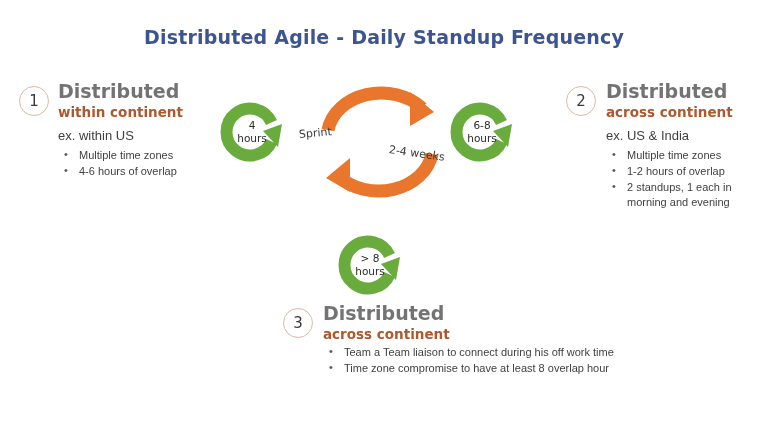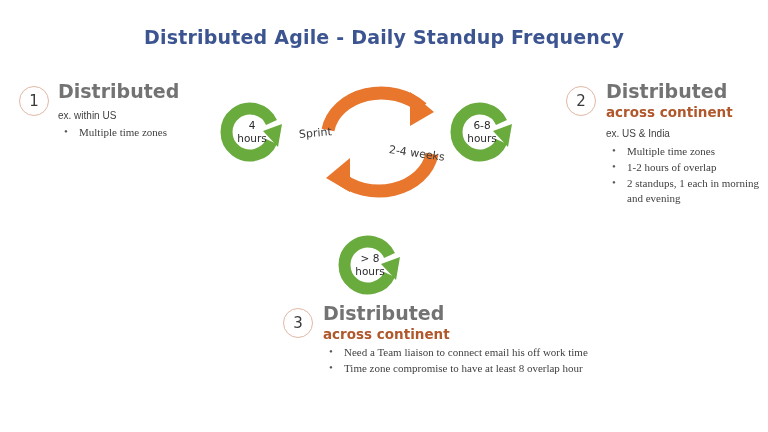--- a/index.html
+++ b/index.html
@@ -66,31 +66,30 @@
   .sec-sub {
     font-family: "DejaVu Sans", sans-serif;
     font-size: 13.5px;
     font-weight: bold;
     color: #b0572c;
     line-height: 1.2;
     margin-top: 2px;
     white-space: nowrap;
   }
   .sec-intro {
-    font-size: 10px;
+    font-size: 13px;
     color: #3f3f3f;
     margin-top: 7px;
     line-height: 1.35;
     white-space: nowrap;
   }
   ul.bullets {
     list-style: none;
     margin: 3px 0 0 0;
     padding: 0;
-    font-family: Liberation Serif, serif;
   }
   ul.bullets li {
     position: relative;
     font-size: 11px;
     color: #3f3f3f;
     line-height: 1.45;
     padding-left: 21px;
   }
   ul.bullets li::before {
     content: "\2022";
@@ -155,23 +154,25 @@
 <div class="canvas">
 
   <div class="slide-title">Distributed Agile - Daily Standup Frequency</div>
 
   <div class="num-badge" style="left:19px; top:86px;">
     <span>1</span>
   </div>
 
   <div class="section" style="left:58px; top:82px; width:180px;">
     <div class="sec-head">Distributed</div>
+    <div class="sec-sub">within continent</div>
     <div class="sec-intro">ex. within US</div>
     <ul class="bullets">
       <li>Multiple time zones</li>
+      <li>4-6 hours of overlap</li>
     </ul>
   </div>
 
   <div class="num-badge" style="left:566px; top:86px;">
     <span>2</span>
   </div>
 
   <div class="section" style="left:606px; top:82px; width:165px;">
     <div class="sec-head">Distributed</div>
     <div class="sec-sub">across continent</div>
@@ -184,21 +185,21 @@
   </div>
 
   <div class="num-badge" style="left:283px; top:308px;">
     <span>3</span>
   </div>
 
   <div class="section" style="left:323px; top:304px; width:380px;">
     <div class="sec-head">Distributed</div>
     <div class="sec-sub">across continent</div>
     <ul class="bullets">
-      <li>Need a Team liaison to connect email his off work time</li>
+      <li>Team a Team liaison to connect during his off work time</li>
       <li>Time zone compromise to have at least 8 overlap hour</li>
     </ul>
   </div>
 
   <div class="ring" style="left:216px; top:95px; width:72px; height:72px;">
     <svg width="72" height="72" viewBox="0 0 72 72">
       <path d="M55.5 27.5 A23.5 23.5 0 1 0 55.5 46.5" fill="none" stroke="#6aab3e" stroke-width="12" stroke-linecap="butt"></path>
       <polygon points="47,36 66,29 62,52" fill="#6aab3e"></polygon>
     </svg>
     <div class="ring-label" style="top:24px;">

